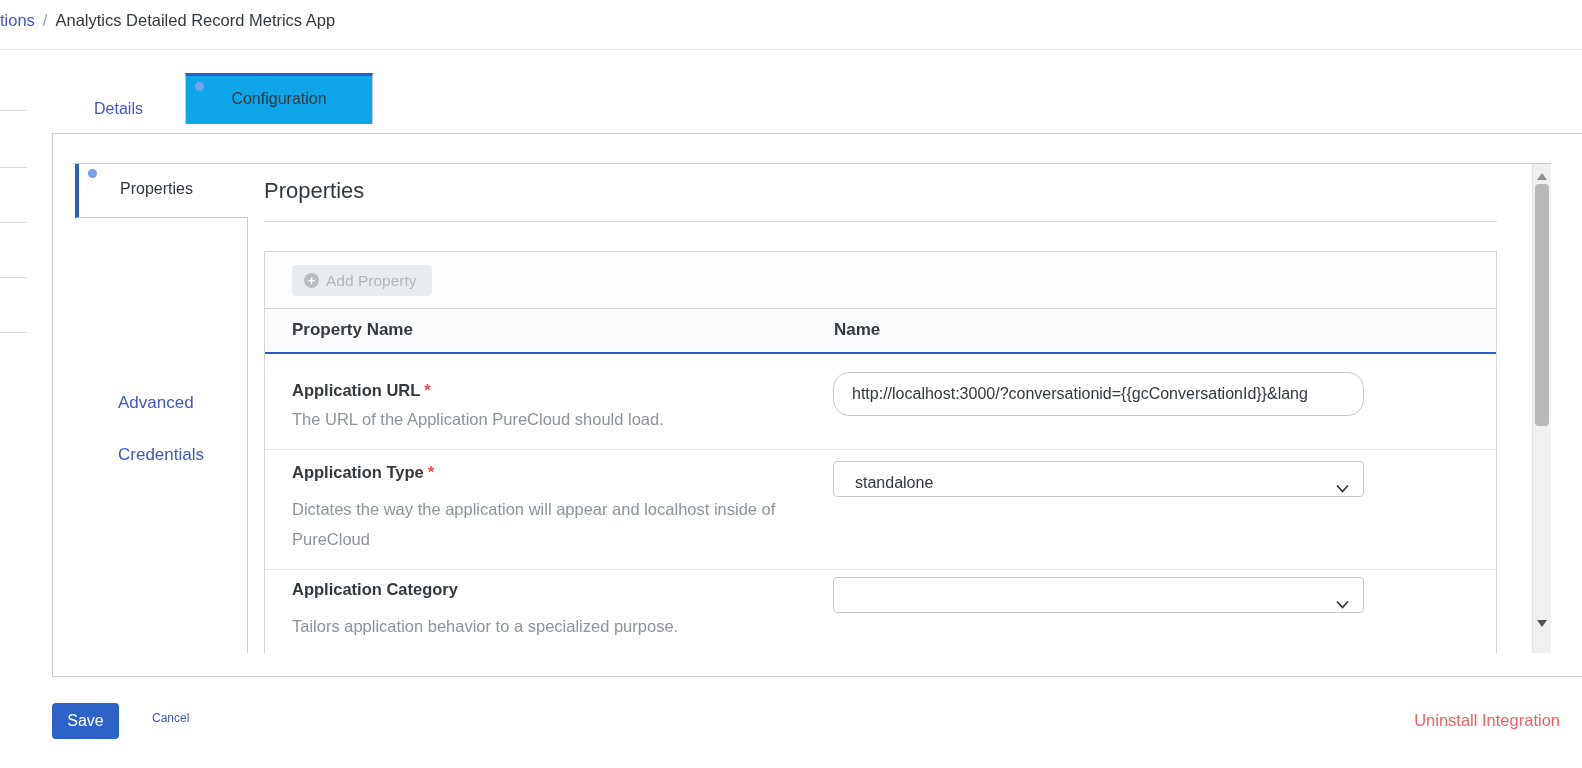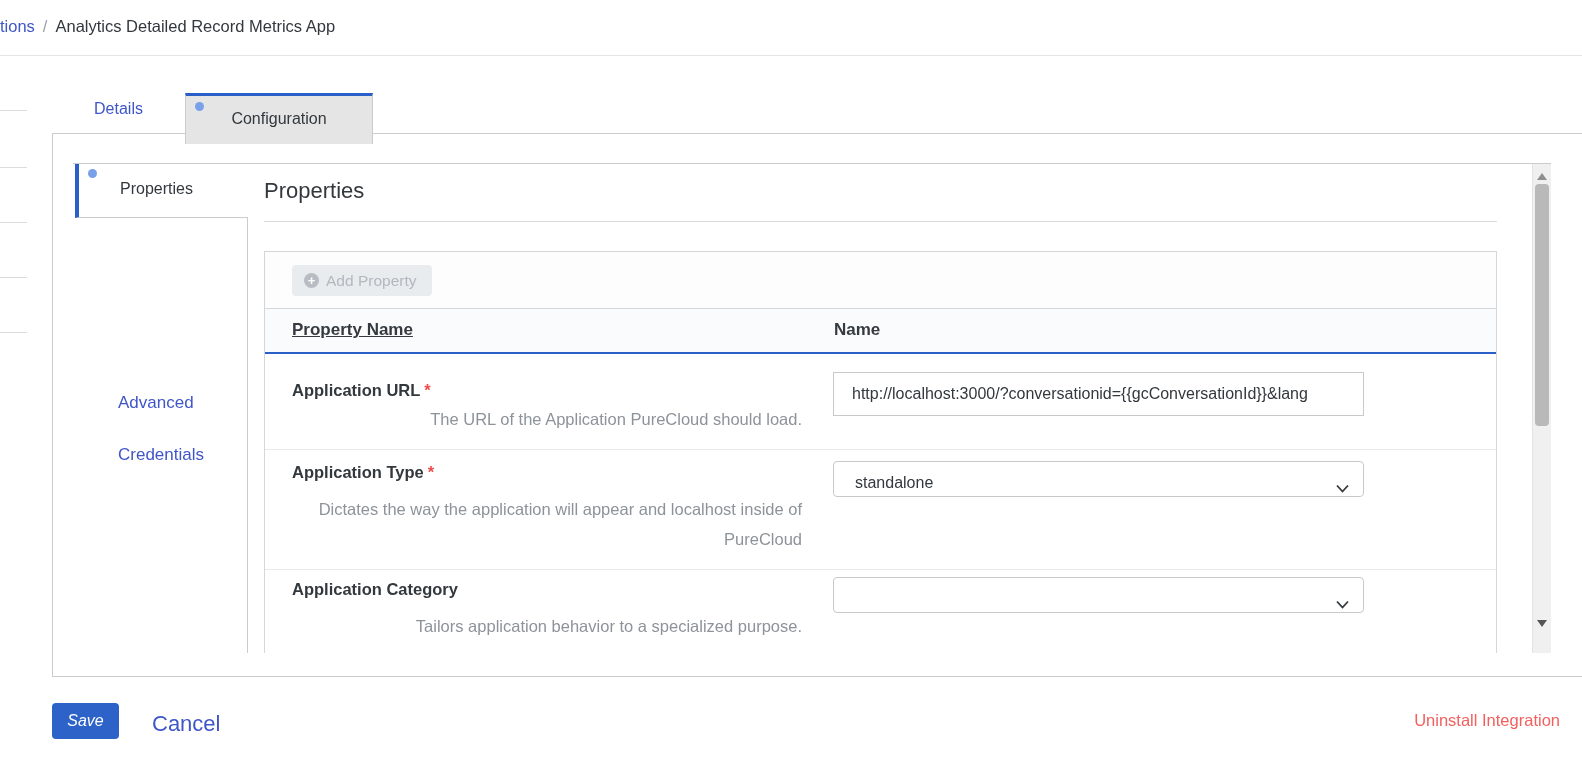--- a/index.html
+++ b/index.html
@@ -1,35 +1,35 @@
 <!DOCTYPE html>
 <html><head>
 <meta charset="utf-8">
 <style>
   * { box-sizing: border-box; margin: 0; padding: 0; }
   html,body { background:#fff; }
   body { font-family: "Liberation Sans", sans-serif; color:#33383d; }
   #stage { position:relative; width:1582px; height:768px; background:#fff; overflow:hidden; }
 
   
-  .breadcrumb { position:absolute; left:0; top:12px; width:1582px; height:44px;
+  .breadcrumb { position:absolute; left:0; top:6px; width:1582px; height:44px;
     border-bottom:1px solid #e4e6e8; background:#fff; }
   .breadcrumb .inner { position:absolute; left:0; top:5px; font-size:16.5px; white-space:nowrap; }
   .crumb-link { color:#3f56c9; text-decoration:none; }
   .crumb-sep { color:#9aa0a6; padding:0 8px; }
   .crumb-current { color:#33383d; }
 
   
   .edge-frag { position:absolute; left:0; width:27px; height:0; border-top:1px solid #dcdcdc; }
 
   
   .tab { position:absolute; top:84px; height:49px; line-height:49px; text-align:center;
     font-size:16px; cursor:pointer; }
   .tab.inactive { color:#3f56c9; }
-  .tab.active { top:93px; height:51px; background:#e5e5e5; color:#33383d;
+  .tab.active { top:73px; height:51px; background:#0ea5e9; color:#33383d;
     border-top:3px solid #2a5fc8; border-left:1px solid #ccc; border-right:1px solid #ccc;
     z-index:5; line-height:46px; }
   .tab-dot { position:absolute; left:9px; top:6px; width:9px; height:9px; border-radius:50%;
     background:#79a1e9; }
 
   
   .outer-panel { position:absolute; left:52px; top:133px; width:1530px; height:544px;
     border-top:1px solid #ccc; border-left:1px solid #ccc; border-bottom:1px solid #ccc;
     background:#fff; z-index:1; }
 
@@ -57,52 +57,52 @@
     border-bottom:1px solid #d3d7da; background:#fdfdfe; }
   .add-btn { position:absolute; left:27px; top:13px; height:31px; padding:0 16px 0 12px;
     background:#e9ecef; border:none; border-radius:4px; color:#b2b8bf; font-size:15.5px;
     font-family:"Liberation Sans", sans-serif; display:flex; align-items:center; gap:7px; cursor:default; }
   .add-icon { display:inline-flex; width:15px; height:15px; border-radius:50%; background:#b7bdc3;
     color:#fdfdfe; font-size:13px; line-height:15px; font-weight:bold; align-items:center; justify-content:center; }
 
   .header-row { position:absolute; left:0; top:57px; width:100%; height:45px;
     background:#fafbfc; border-bottom:2px solid #2a5fc8; }
   .th { position:absolute; top:11px; font-size:17px; font-weight:bold; color:#343a40; }
-  .th-name { left:27px;text-decoration:underline; }
+  .th-name { left:27px; }
   .th-value { left:569px; }
 
   .prow { position:absolute; left:0; width:100%; }
   .prow-sep { border-top:1px solid #e7e9eb; }
   .row-label { position:absolute; left:27px; font-size:16.5px; font-weight:bold; color:#33383d; }
   .req { color:#ee4c4c; font-weight:bold; margin-left:4px; }
-  .row-desc { position:absolute; left:27px; width:510px; font-size:16.5px; color:#8d9399; line-height:30px;text-align:right; }
+  .row-desc { position:absolute; left:27px; width:510px; font-size:16.5px; color:#8d9399; line-height:30px; }
 
   .val-input { position:absolute; left:568px; width:531px; height:44px;
-    border:1px solid #c6cacd; border-radius:0; padding:0 18px; font-size:16px; color:#33383d;
+    border:1px solid #c6cacd; border-radius:16px; padding:0 18px; font-size:16px; color:#33383d;
     font-family:"Liberation Sans", sans-serif; background:#fff; white-space:nowrap; overflow:hidden; }
   .val-select { position:absolute; left:568px; width:531px; height:36px;
     border:1px solid #c6cacd; border-radius:4px; background:#fff; cursor:pointer; }
   .val-select .sel-text { position:absolute; left:21px; top:12px; font-size:16px; color:#33383d; }
   .val-select .chev { position:absolute; right:14px; top:17px; }
 
   
   .vscroll { position:absolute; right:0; top:0; width:19px; height:490px; background:#f0f0f1;
     border-left:1px solid #e3e3e4; }
   .scroll-thumb { position:absolute; left:2px; top:20px; width:14px; height:242px;
     background:#b9b9b9; border-radius:4px; }
   .arrow-up { position:absolute; left:4px; top:9px; width:0; height:0;
     border-left:5px solid transparent; border-right:5px solid transparent; border-bottom:7px solid #8f8f8f; }
   .arrow-down { position:absolute; left:4px; top:456px; width:0; height:0;
     border-left:5px solid transparent; border-right:5px solid transparent; border-top:7px solid #555; }
 
   
   .save-btn { position:absolute; left:52px; top:703px; width:67px; height:36px;
     background:#2d62c8; color:#fff; font-size:16px; border:none; border-radius:4px;
-    font-family:"Liberation Sans", sans-serif; cursor:pointer;font-style:italic; }
-  .cancel-link { position:absolute; left:152px; top:711px; font-size:22px; color:#3f56c9;
+    font-family:"Liberation Sans", sans-serif; cursor:pointer; }
+  .cancel-link { position:absolute; left:152px; top:711px; font-size:12px; color:#3f56c9;
     text-decoration:none; cursor:pointer;text-align:center; }
   .uninstall-link { position:absolute; right:22px; top:711px; font-size:16.5px; color:#f25f5f;
     text-decoration:none; cursor:pointer; }
 </style>
 </head>
 <body>
 
 <div id="stage">
 
   <div class="breadcrumb">

